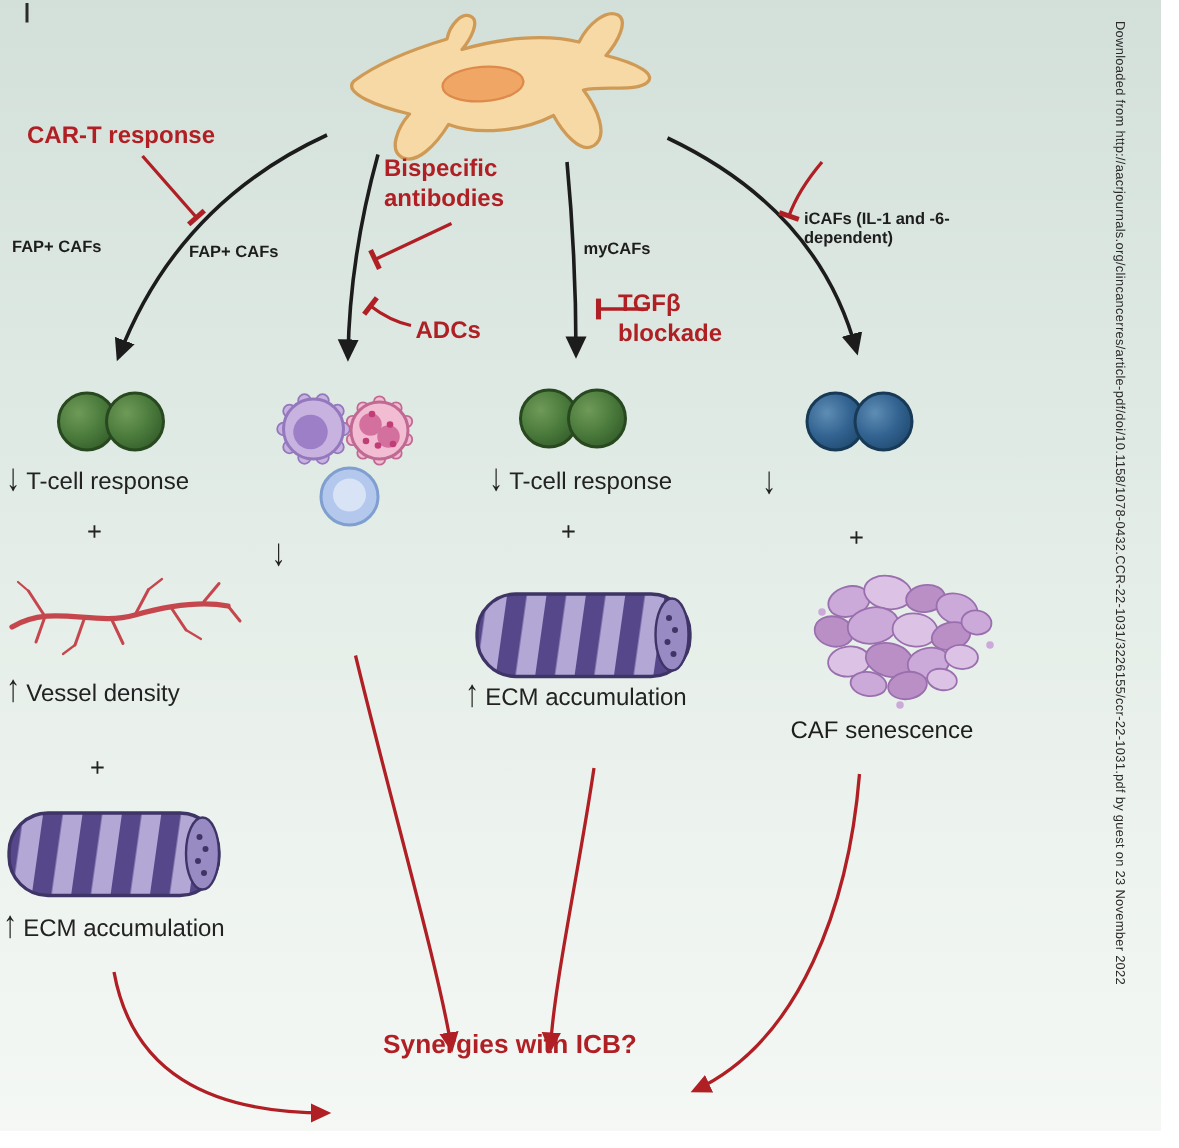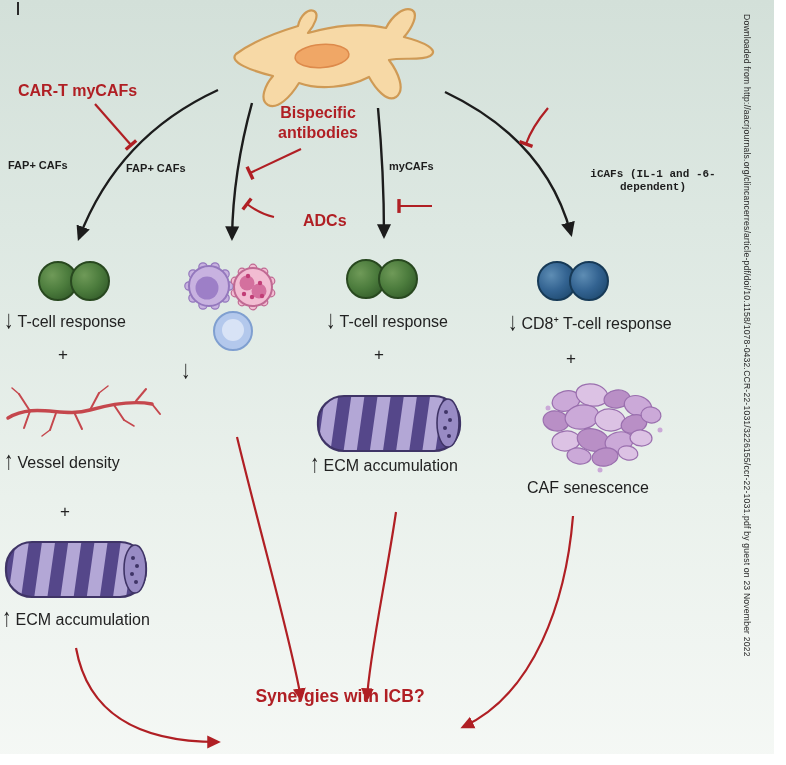--- a/index.html
+++ b/index.html
@@ -4,21 +4,21 @@
 <style>
   * { margin:0; padding:0; box-sizing:border-box; }
   html,body { width:786px; height:765px; background:#ffffff; font-family:"Liberation Sans",sans-serif; }
   .canvas { position:relative; width:786px; height:765px; overflow:hidden;
     background:linear-gradient(180deg,#d3e0d9 0%,#dde8e2 30%,#eaf1ec 65%,#f5f8f5 100%); }
   .art { position:absolute; left:0; top:0; }
   .lbl { position:absolute; font-size:16px; color:#1d1d1d; line-height:1.18; }
   .caf { font-weight:bold; font-size:11px; }
   .red { color:#b01f24; font-weight:bold; font-size:16px; line-height:1.22; }
   .pre { white-space:pre-line; }
-  .center { text-align:center; }
+  .center { text-align:left; }
   .stat { position:absolute; display:flex; align-items:center; gap:4px; color:#222; font-size:16px; line-height:1.2; }
   .stat .arr { font-size:19px; transform:scaleY(1.35); transform-origin:center; display:inline-block; margin-top:-2px; font-weight:400; }
   .stat .stxt { display:inline-block; }
   .plus { position:absolute; font-size:17px; color:#222; }
   .synergy { color:#b01f24; font-weight:bold; font-size:17.5px; }
   .margin-note { position:absolute; left:742px; top:14px; height:742px; writing-mode:vertical-rl;
     font-size:8.6px; color:#2a2a2a; letter-spacing:0.2px; overflow:hidden; }
   .watermark { position:absolute; display:flex; align-items:center; gap:5px; }
   .wm-brand { font-size:18px; color:#3c4148; font-weight:600; letter-spacing:1px; }
   .wm-seal { width:20px; height:20px; border:1.5px solid #777d84; border-radius:50%;
@@ -202,29 +202,31 @@
       <circle cx="548" cy="408" r="2.5" fill="#cba9d8" stroke="none"></circle>
       <circle cx="660" cy="430" r="2.5" fill="#cba9d8" stroke="none"></circle>
       <circle cx="600" cy="470" r="2.5" fill="#cba9d8" stroke="none"></circle>
     </g>
   </svg>
 
   <div class="crop-mark"></div>
   <div class="strip-right"></div>
   <div class="strip-bottom"></div>
 
-  <div class="lbl red" style="left:18px; top:81px;">CAR-T myCAFs</div>
+  <div class="lbl red" style="left:18px; top:81px;">CAR-T response</div>
   <div class="lbl red pre center" style="left:256px; top:103px; width:124px;">Bispecific
 antibodies</div>
-  <div class="lbl red" style="left:277px; top:211px;margin-left:26px;">ADCs</div>
+  <div class="lbl red" style="left:277px; top:211px;">ADCs</div>
+  <div class="lbl red pre center" style="left:412px; top:193px; width:100px;">TGFβ
+blockade</div>
 
   <div class="lbl caf" style="left:8px; top:159px;">FAP+ CAFs</div>
   <div class="lbl caf" style="left:126px; top:162px;">FAP+ CAFs</div>
   <div class="lbl caf" style="left:389px; top:160px;">myCAFs</div>
-  <div class="lbl caf pre center" style="left:536px; top:168px; width:234px;font-family:Liberation Mono, monospace;">iCAFs (IL-1 and -6-
+  <div class="lbl caf pre center" style="left:536px; top:140px; width:234px;">iCAFs (IL-1 and -6-
 dependent)</div>
 
   <div class="stat" style="left:4px; top:311px;">
     <span class="arr">↓</span>
     <span class="stxt">T-cell response</span>
   </div>
   <div class="plus" style="left:58px; top:345px;">+</div>
   <div class="stat" style="left:4px; top:452px;">
     <span class="arr">↑</span>
     <span class="stxt">Vessel density</span>
@@ -244,21 +246,20 @@
     <span class="stxt">T-cell response</span>
   </div>
   <div class="plus" style="left:374px; top:345px;">+</div>
   <div class="stat" style="left:310px; top:455px;">
     <span class="arr">↑</span>
     <span class="stxt">ECM accumulation</span>
   </div>
 
   <div class="stat" style="left:508px; top:313px;">
     <span class="arr">↓</span>
-    <span class="stxt">CD8⁺ T-cell response</span>
   </div>
   <div class="plus" style="left:566px; top:349px;">+</div>
   <div class="lbl" style="left:527px; top:479px; width:150px; ">CAF senescence</div>
 
   <div class="lbl synergy" style="left:240px; top:686px; width:200px; text-align:center;">Synergies with ICB?</div>
 
 
   <div class="margin-note">Downloaded from http://aacrjournals.org/clincancerres/article-pdf/doi/10.1158/1078-0432.CCR-22-1031/3226155/ccr-22-1031.pdf by guest on 23 November 2022</div>
 
 </div>

